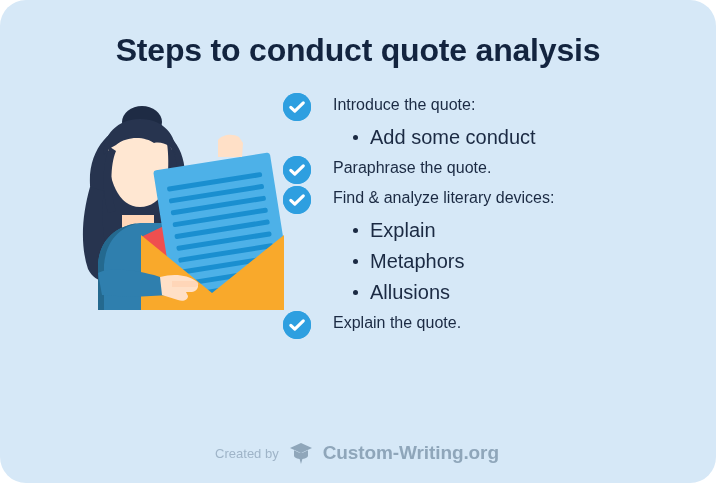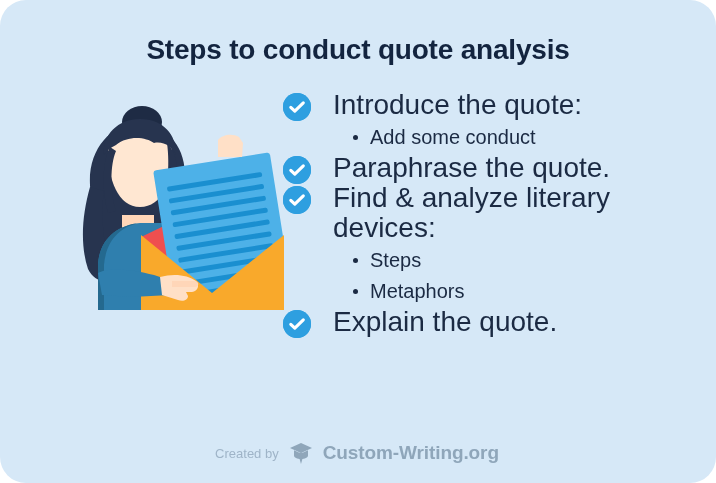--- a/index.html
+++ b/index.html
@@ -24,21 +24,21 @@
     overflow: hidden;
   }
 
   
   #title {
     position: absolute;
     left: 0;
     top: 30px;
     width: 716px;
     text-align: center;
-    font-size: 28px;
+    font-size: 32px;
     font-weight: 700;
     letter-spacing: -0.2px;
     color: #13243f;
     line-height: 40px;
   }
 
   
   #illustration {
     position: absolute;
     left: 36px;
@@ -71,21 +71,21 @@
     background: #2e9fe0;
     display: block;
   }
   .check-icon svg {
     display: block;
     width: 28px;
     height: 28px;
   }
 
   .step-label {
-    font-size: 28px;
+    font-size: 16px;
     line-height: 30px;
     color: #1b2a43;
     font-weight: 400;
   }
 
   .sublist {
     list-style: none;
     margin: 2px 0 0 0;
     padding: 0 0 0 19px;
   }
@@ -228,22 +228,23 @@
 
     <div class="step">
       <span class="check-icon">
         <svg viewBox="0 0 28 28" xmlns="http://www.w3.org/2000/svg">
           <circle cx="14" cy="14" r="14" fill="#2e9fe0"></circle>
           <path d="M7.8 14.3 L11.8 18.2 L20.3 9.8" fill="none" stroke="#ffffff" stroke-width="3.1" stroke-linecap="round" stroke-linejoin="round"></path>
         </svg>
       </span>
       <div class="step-label">Find &amp; analyze literary devices:</div>
       <ul class="sublist">
-        <li><span class="dot"></span><span>Steps</span></li>
+        <li><span class="dot"></span><span>Explain</span></li>
         <li><span class="dot"></span><span>Metaphors</span></li>
+        <li><span class="dot"></span><span>Allusions</span></li>
       </ul>
     </div>
 
     <div class="step">
       <span class="check-icon">
         <svg viewBox="0 0 28 28" xmlns="http://www.w3.org/2000/svg">
           <circle cx="14" cy="14" r="14" fill="#2e9fe0"></circle>
           <path d="M7.8 14.3 L11.8 18.2 L20.3 9.8" fill="none" stroke="#ffffff" stroke-width="3.1" stroke-linecap="round" stroke-linejoin="round"></path>
         </svg>
       </span>

